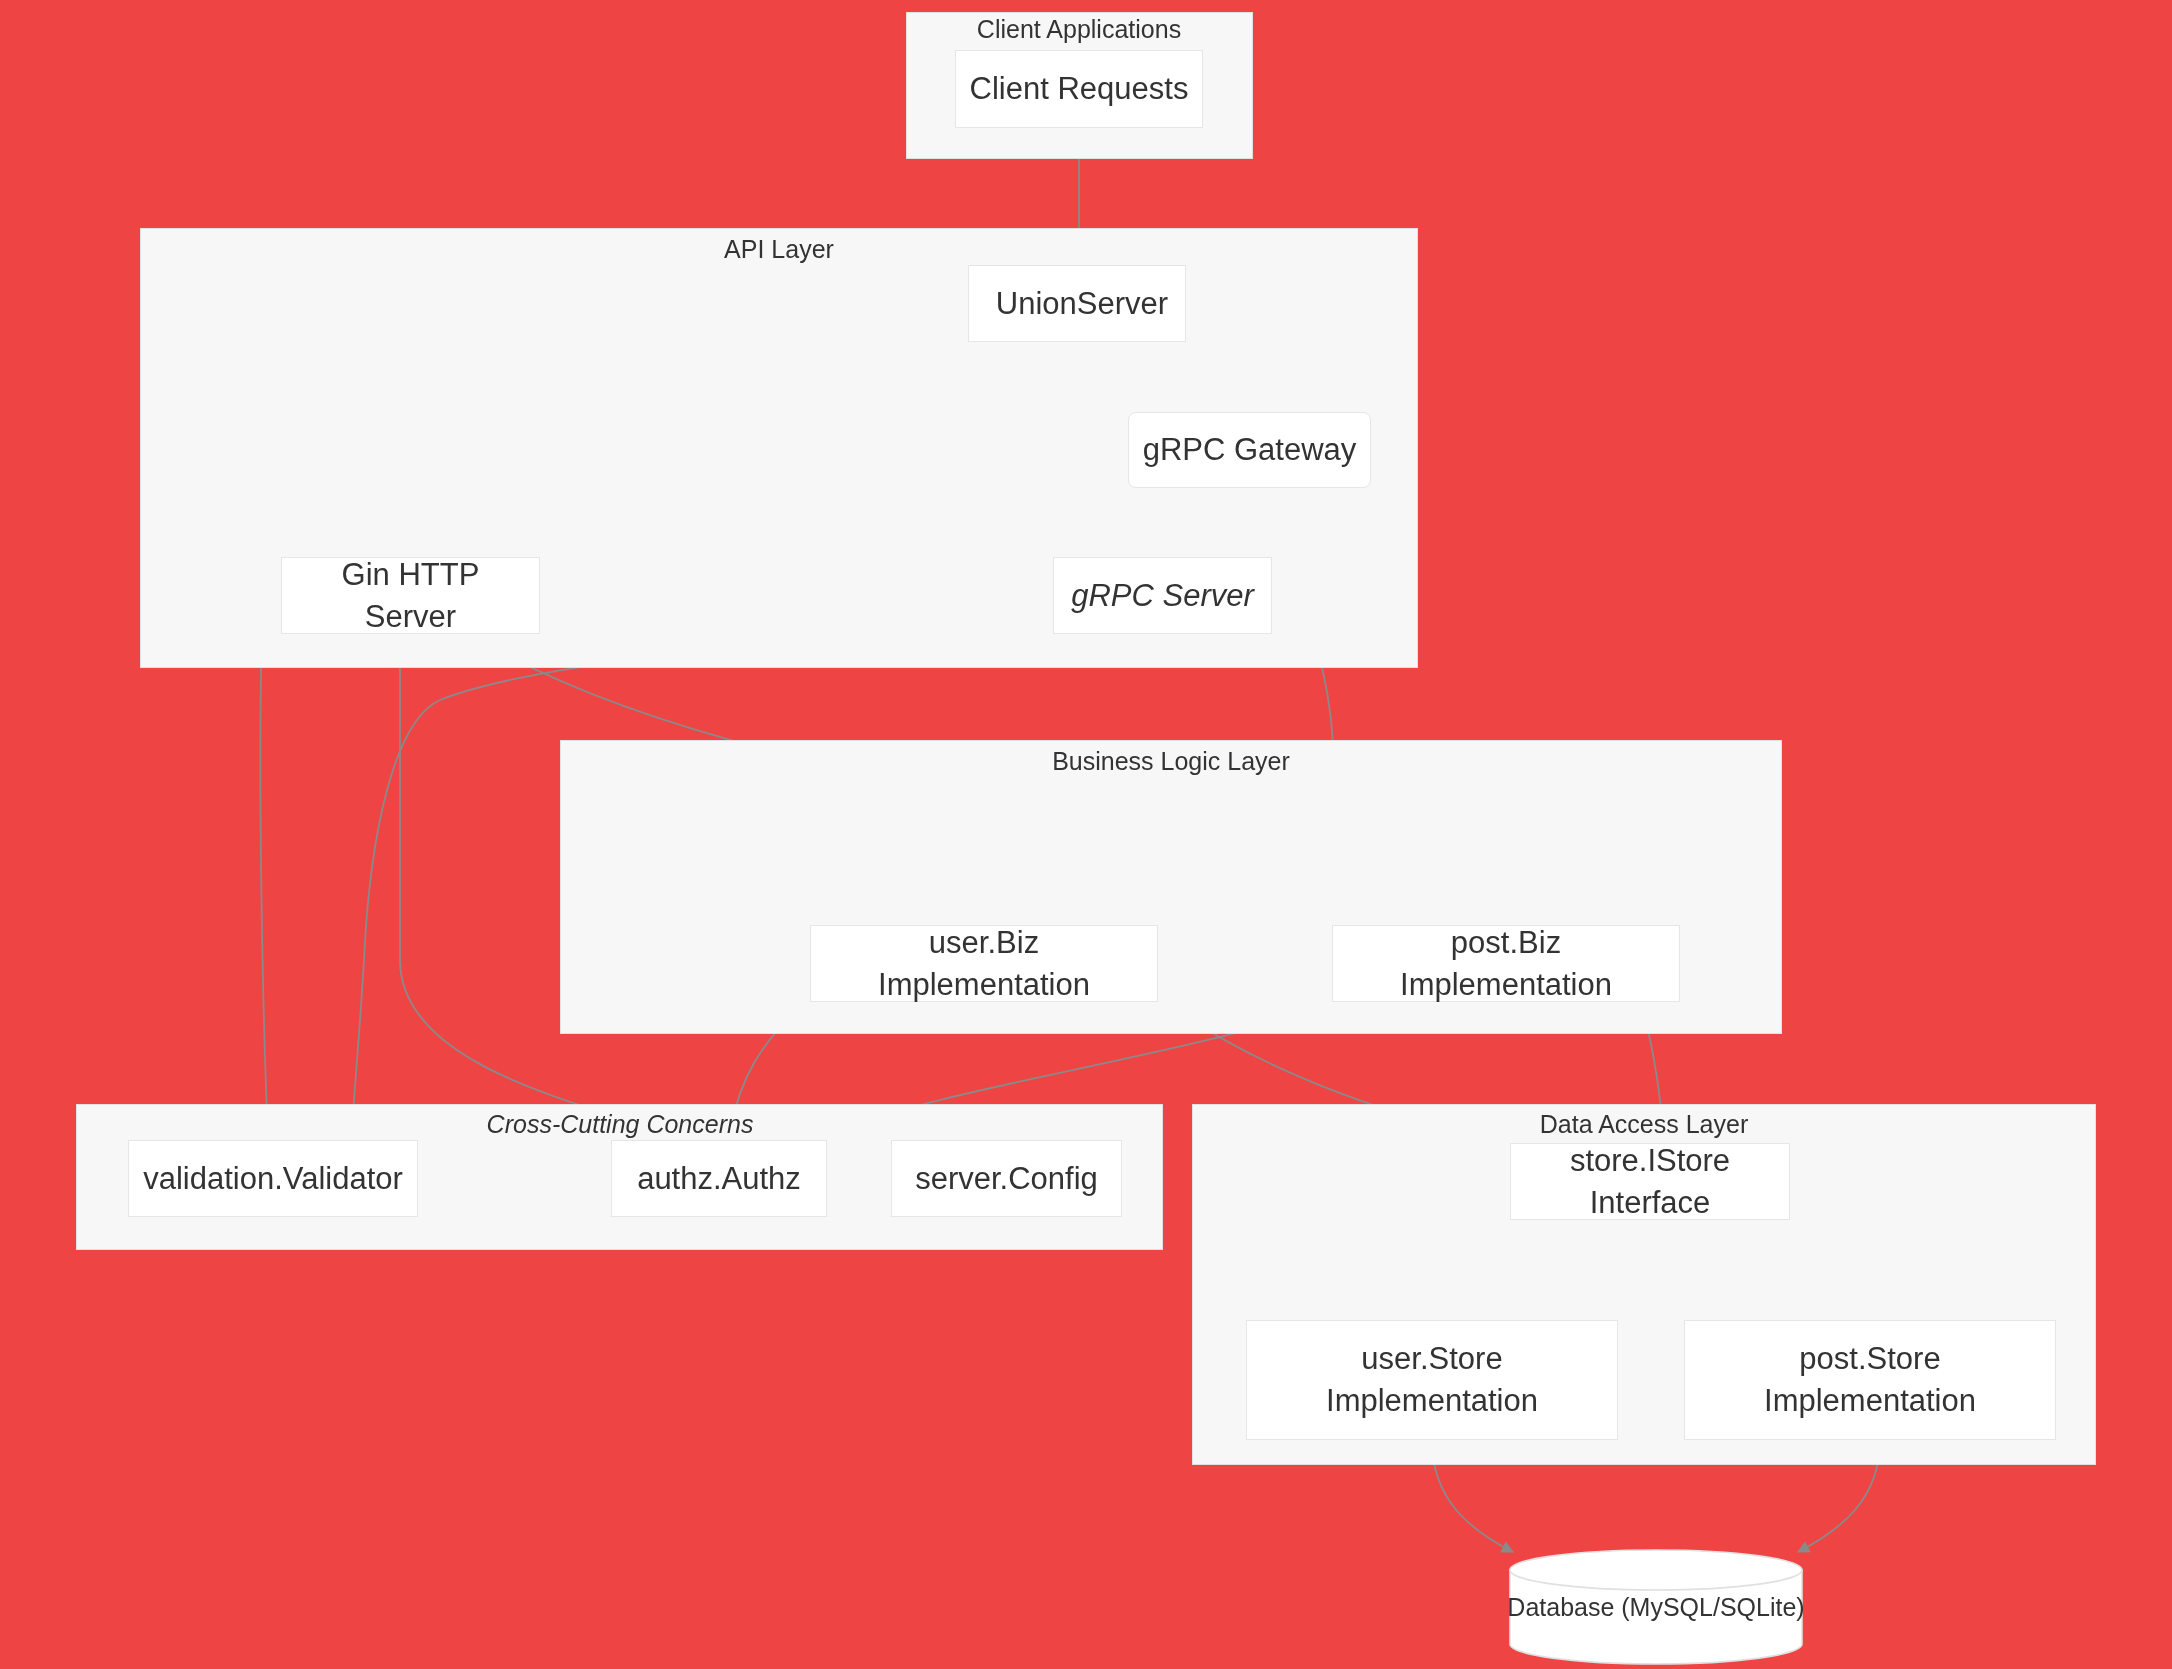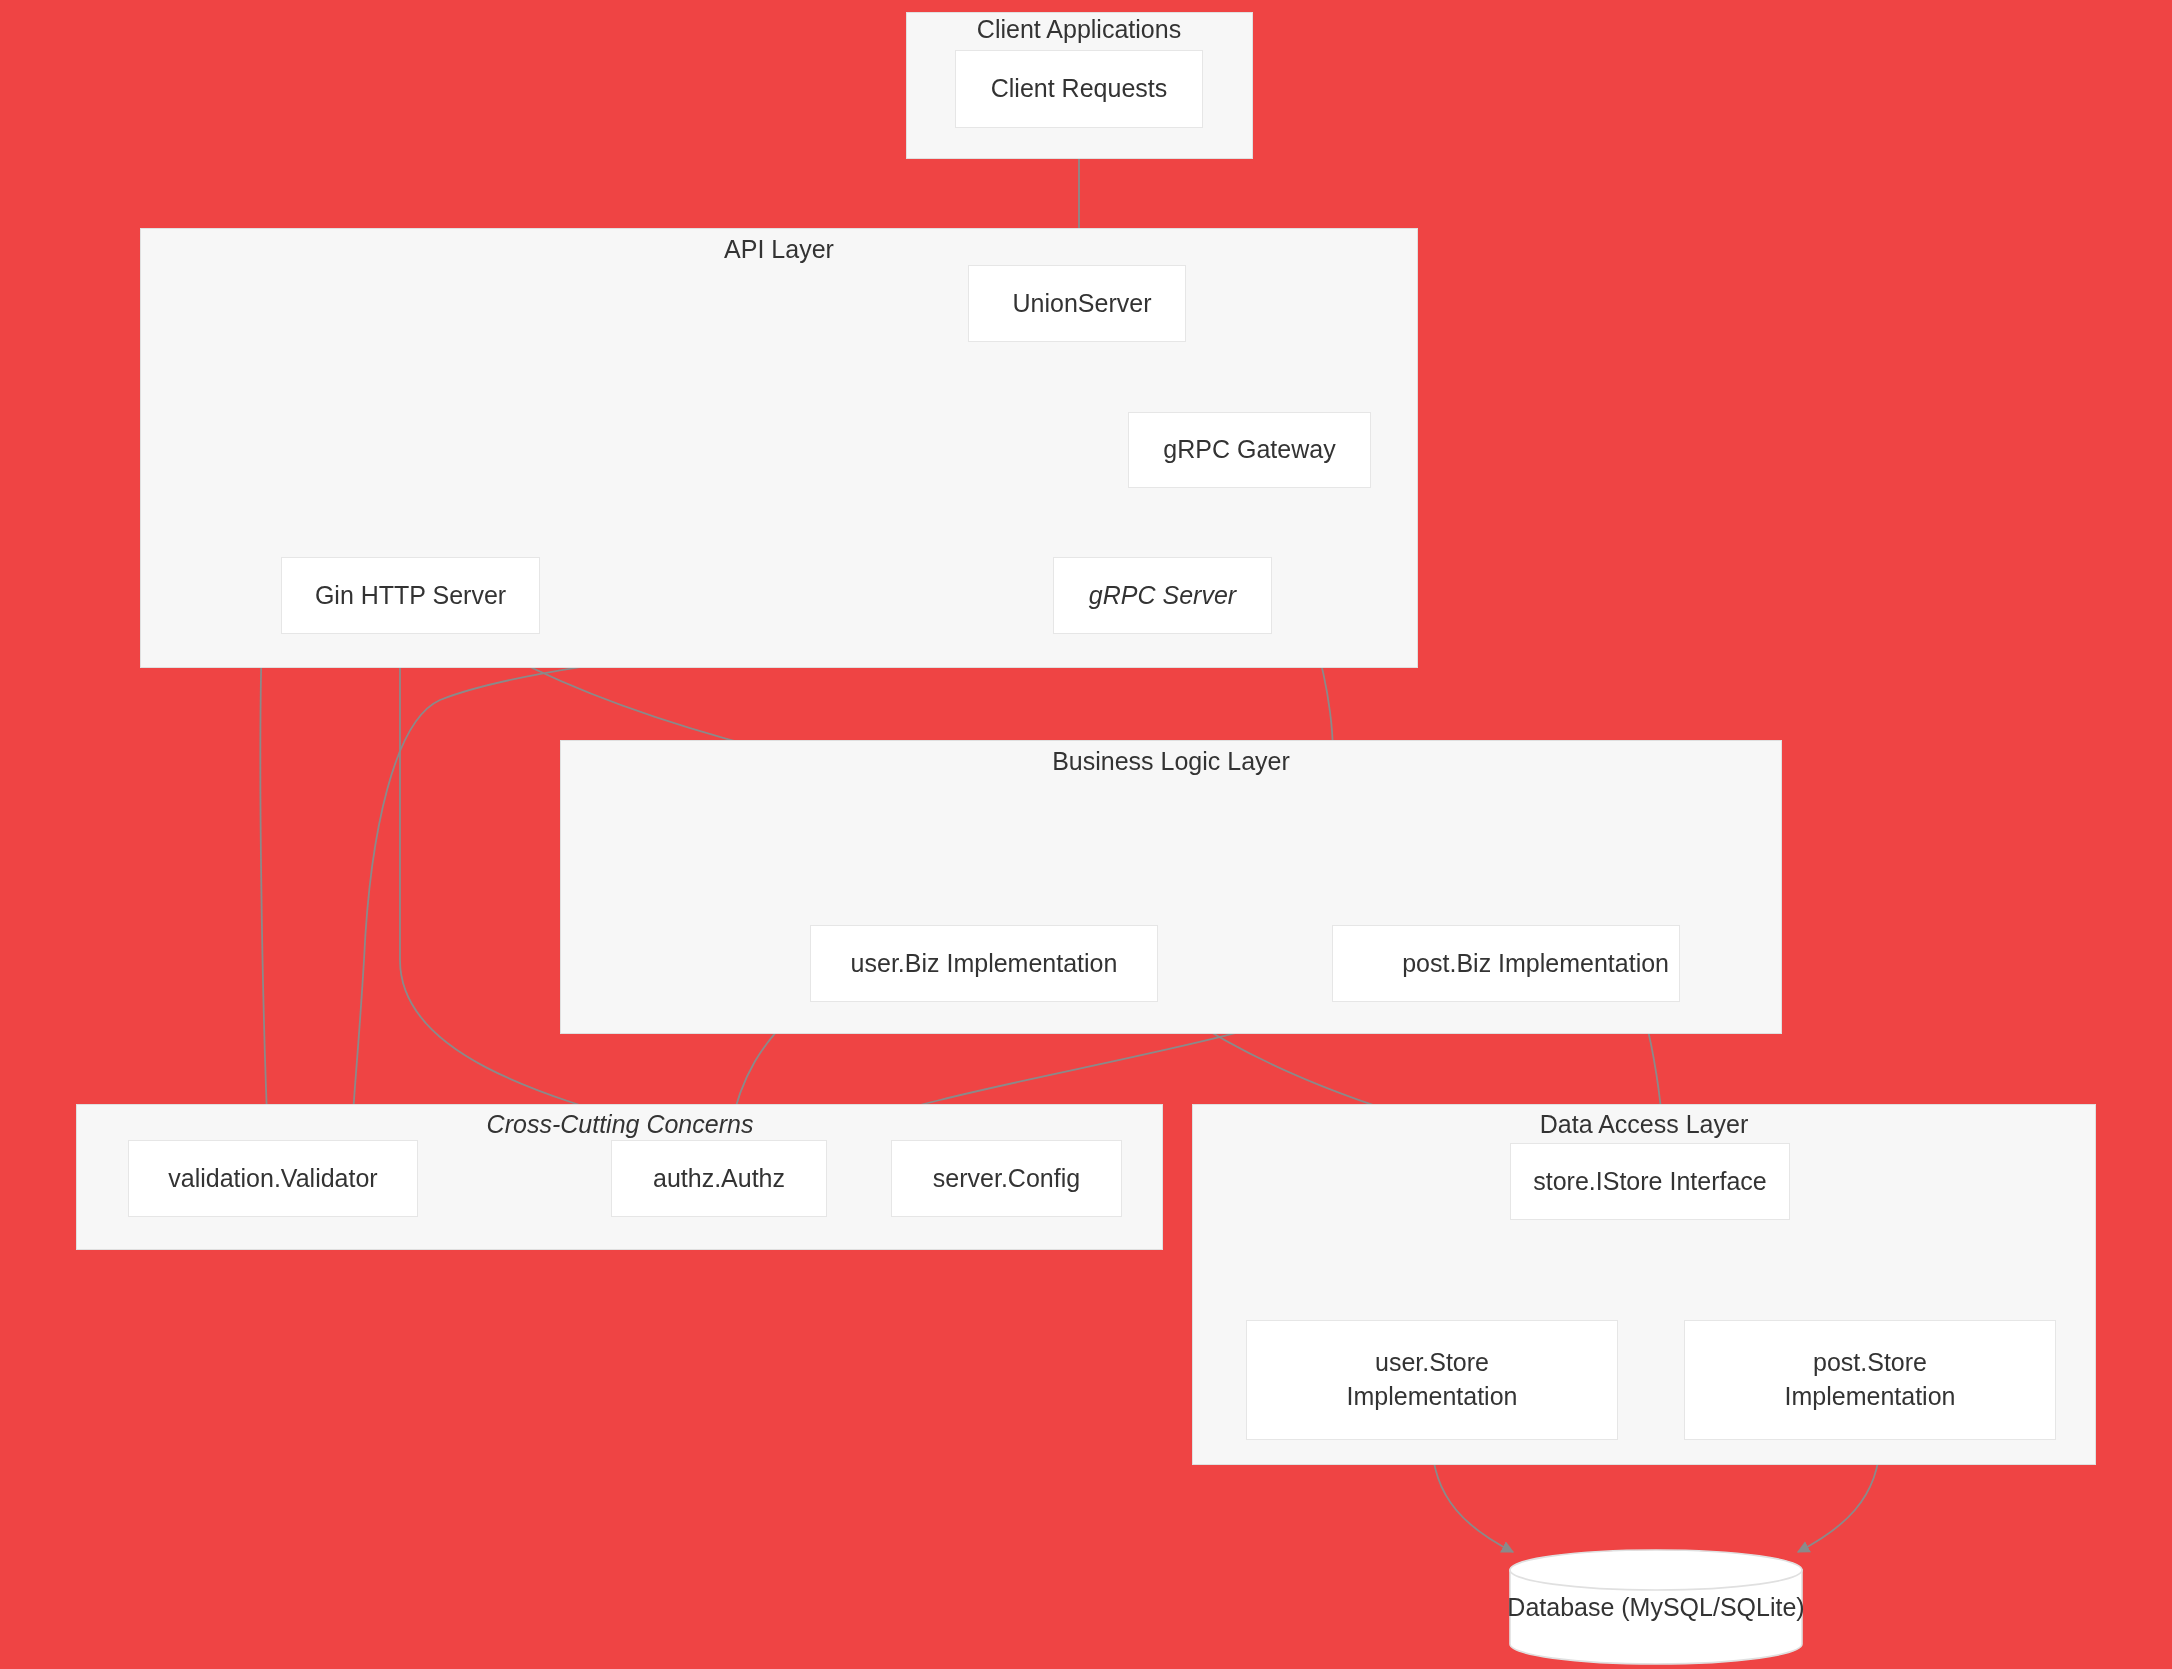--- a/index.html
+++ b/index.html
@@ -37,21 +37,21 @@
   }
   .node {
     position: absolute;
     background: #ffffff;
     border: 1px solid #e6e6e6;
     box-sizing: border-box;
     display: flex;
     align-items: center;
     justify-content: center;
     text-align: center;
-    font-size: 25px;
+    font-size: 31px;
     color: #333333;
     line-height: 1.35;
     padding: 4px 10px;
   }
   .node span { display: block; }
   .db-node {
     position: absolute;
     display: flex;
     align-items: center;
     justify-content: center;
@@ -132,21 +132,21 @@
     <span>Client Requests</span>
   </div>
 
   <div class="cluster" style="left:140px; top:228px; width:1278px; height:440px;"></div>
   <div class="cluster-label" style="left:779px; top:235px;">API Layer</div>
 
   <div class="node" style="left:968px; top:265px; width:218px; height:77px;padding-left:20px;">
     <span>UnionServer</span>
   </div>
 
-  <div class="node" style="left:1128px; top:412px; width:243px; height:76px;">
+  <div class="node" style="left:1128px; top:412px; width:243px; height:76px;border-radius:8px;">
     <span>gRPC Gateway</span>
   </div>
 
   <div class="node" style="left:281px; top:557px; width:259px; height:77px;">
     <span>Gin HTTP Server</span>
   </div>
 
   <div class="node" style="left:1053px; top:557px; width:219px; height:77px;font-style:italic;">
     <span>gRPC Server</span>
   </div>

